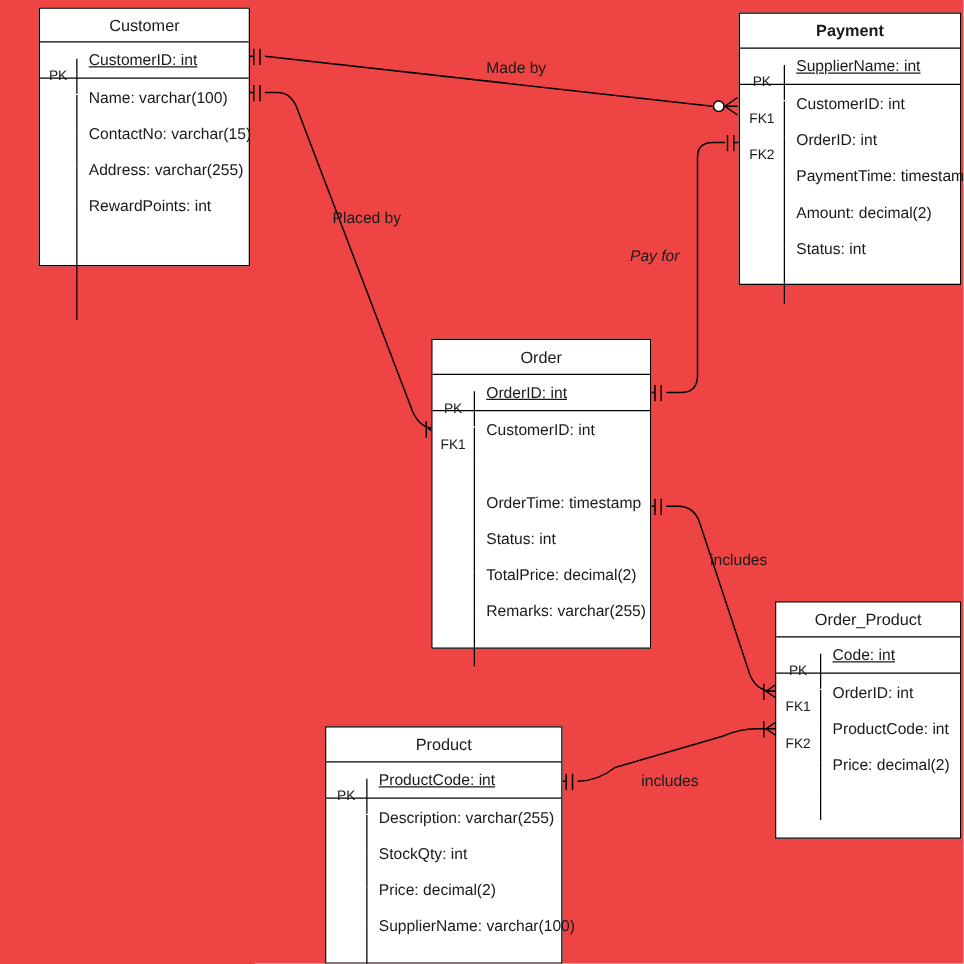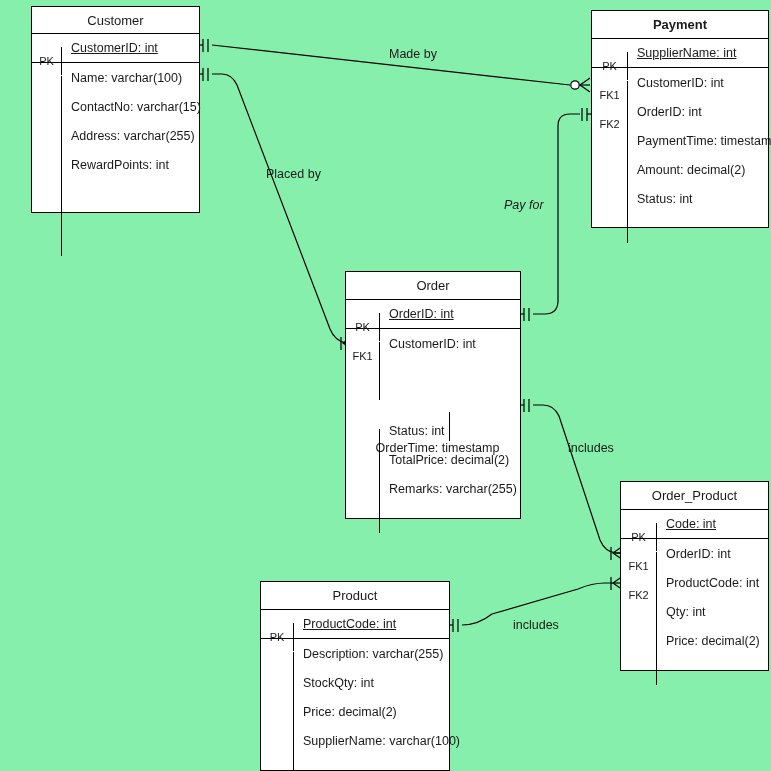--- a/index.html
+++ b/index.html
@@ -8,21 +8,21 @@
     padding: 0;
     background: #ffffff;
   }
   body {
     font-family: "Liberation Sans", sans-serif;
   }
   #canvas {
     position: relative;
     width: 771px;
     height: 771px;
-    background: #86efac;
+    background: #ef4444;
     overflow: hidden;
   }
   #edges {
     position: absolute;
     left: 0; top: 0;
     width: 771px;
     height: 771px;
     pointer-events: none;
   }
   .entity {
@@ -219,21 +219,21 @@
           <div class="attr-cell pk-text">OrderID: int</div>
         </div>
         <div class="row" style="height: 29px;">
           <div class="key-cell" style="width: 34px;">FK1</div>
           <div class="attr-cell">CustomerID: int</div>
         </div>
         <div class="row" style="height: 29px;">
           <div class="key-cell" style="width: 34px;"></div>
           <div class="attr-cell"></div>
         </div>
-        <div class="row" style="height: 29px; flex-direction: column;">
+        <div class="row" style="height: 29px;">
           <div class="key-cell" style="width: 34px;"></div>
           <div class="attr-cell">OrderTime: timestamp</div>
         </div>
         <div class="row" style="height: 29px;">
           <div class="key-cell" style="width: 34px;"></div>
           <div class="attr-cell">Status: int</div>
         </div>
         <div class="row" style="height: 29px;">
           <div class="key-cell" style="width: 34px;"></div>
           <div class="attr-cell">TotalPrice: decimal(2)</div>
@@ -253,24 +253,20 @@
           <div class="key-cell" style="width: 36px;">PK</div>
           <div class="attr-cell pk-text">Code: int</div>
         </div>
         <div class="row" style="height: 29px;">
           <div class="key-cell" style="width: 36px;">FK1</div>
           <div class="attr-cell">OrderID: int</div>
         </div>
         <div class="row" style="height: 29px;">
           <div class="key-cell" style="width: 36px;">FK2</div>
           <div class="attr-cell">ProductCode: int</div>
-        </div>
-        <div class="row" style="height: 29px;">
-          <div class="key-cell" style="width: 36px;"></div>
-          <div class="attr-cell">Qty: int</div>
         </div>
         <div class="row" style="height: 29px;">
           <div class="key-cell" style="width: 36px;"></div>
           <div class="attr-cell">Price: decimal(2)</div>
         </div>
         <div class="row" style="height: 17px;">
           <div class="key-cell" style="width: 36px;"></div>
           <div class="attr-cell"></div>
         </div>
       </div>

